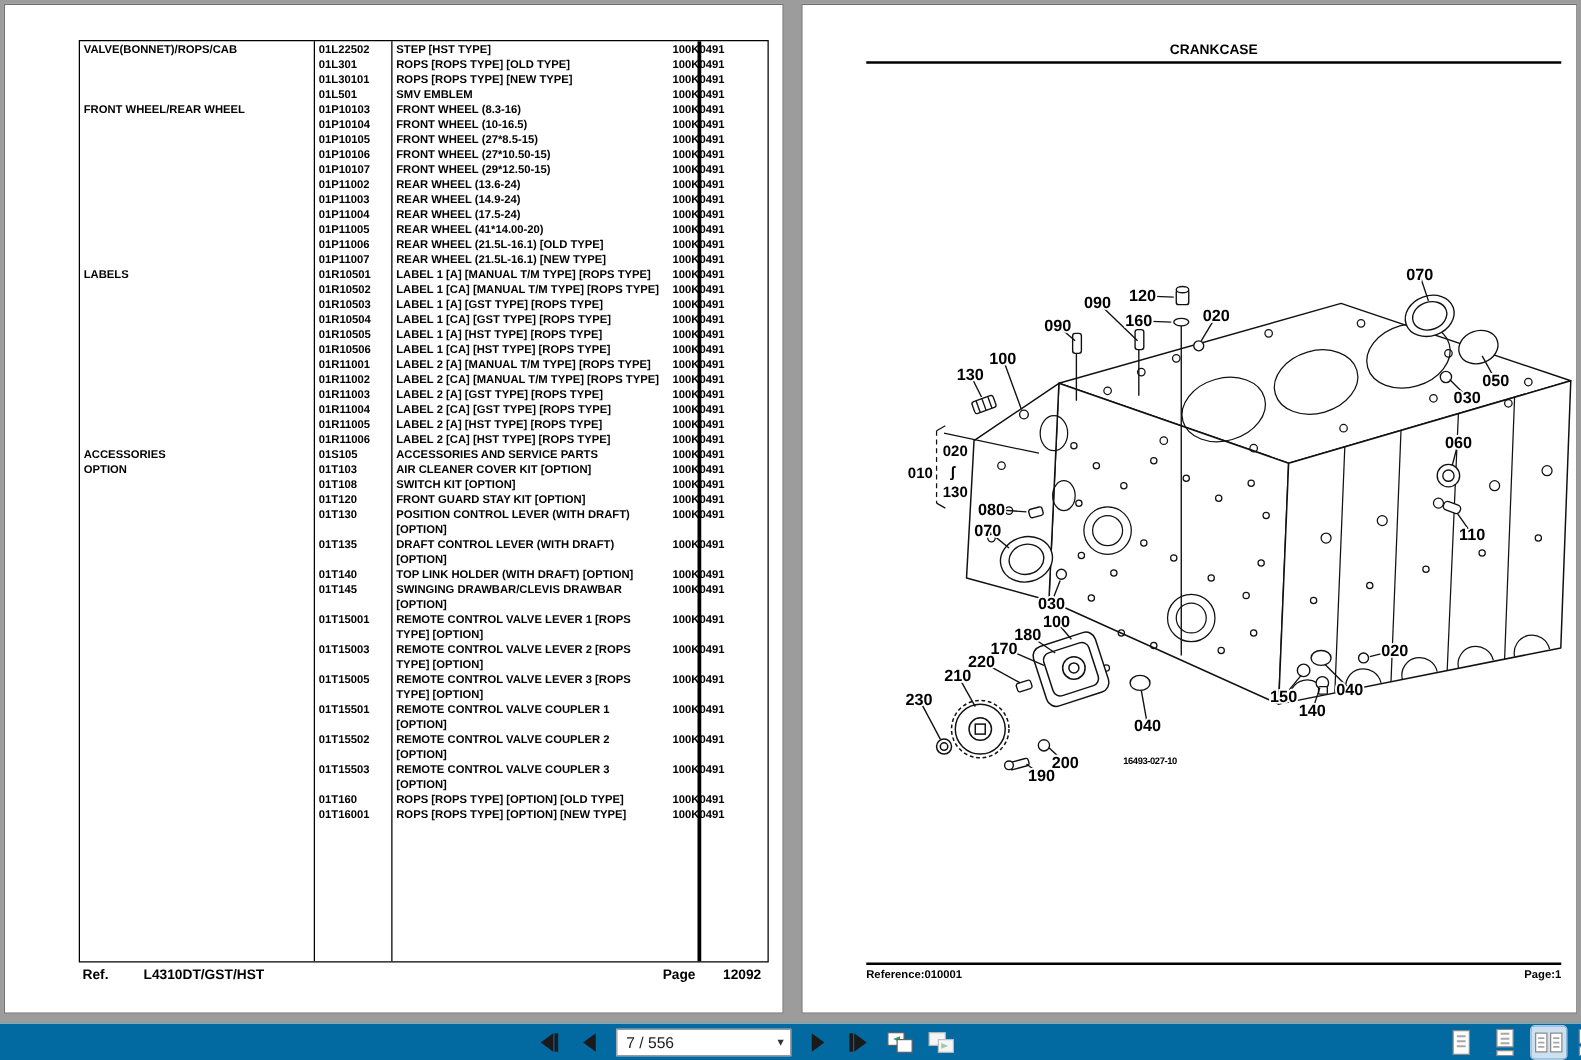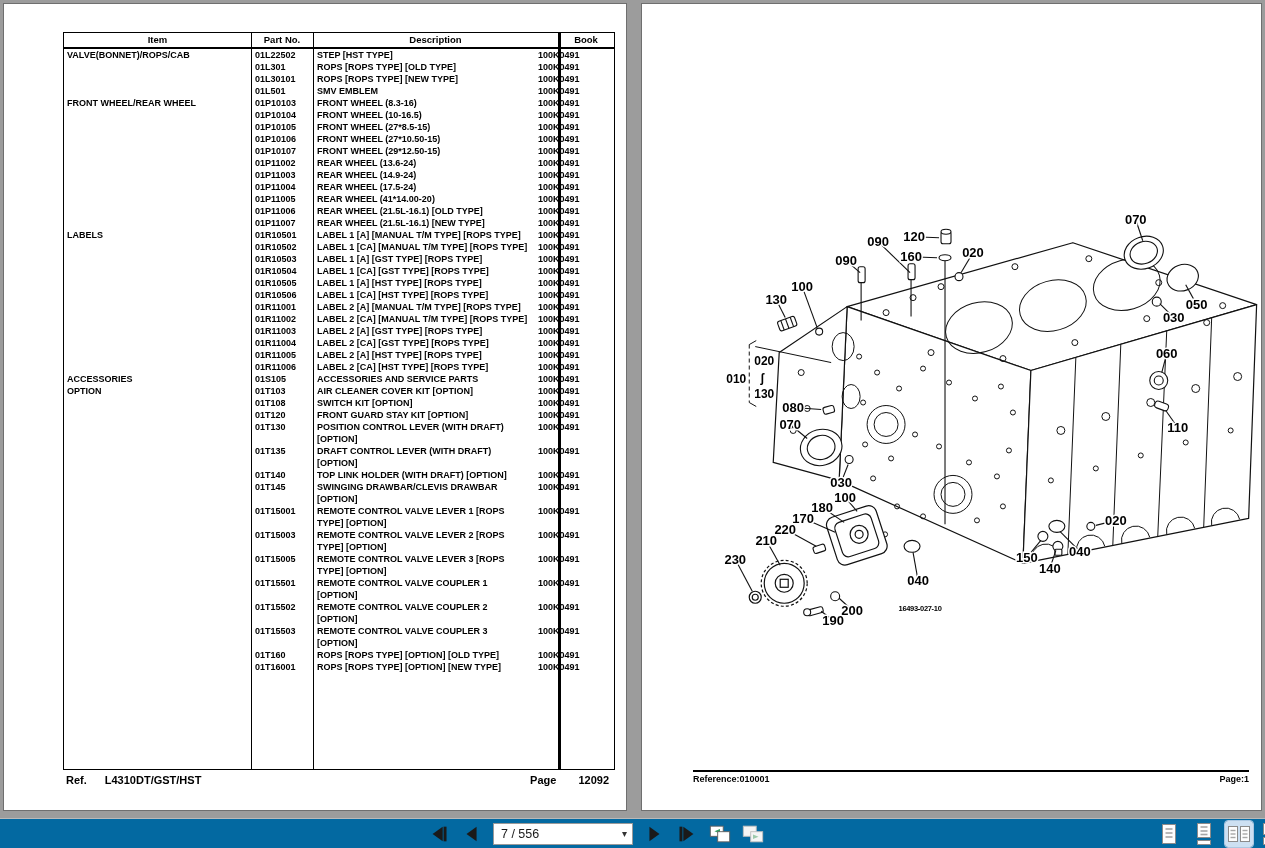--- a/index.html
+++ b/index.html
@@ -23,21 +23,21 @@
   .tbody { font-size:9px; line-height:12px; }
   .tr { display:flex; align-items:flex-start; }
   .td { white-space:pre-wrap; }
   .col-item { width:187px; padding-left:3px; }
   .col-part { width:62px;  padding-left:4px; }
   .col-desc { width:219px; padding-left:4px; padding-right:2px; }
   .col-book { flex:1; padding-left:6px; }
   .lfooter { position:absolute; left:59px; top:770px; width:552px; display:flex;
              font-size:11px; font-weight:bold; }
   .lfooter .ref-label { margin-left:3px; }
-  .lfooter .ref-value { margin-left:18px; }
+  .lfooter .ref-value { margin-left:28px; }
   .lfooter .spacer { flex:1; }
   .lfooter .page-label { margin-right:22px;padding-left:38px; }
   .lfooter .page-value { margin-right:6px; }
 
   
   .rtitle { position:absolute; left:51px; top:30px; width:556px; text-align:center;
             font-size:11px; font-weight:bold; border-bottom:2px solid #000; padding-bottom:3px; }
   .rfooter { position:absolute; left:51px; top:766px; width:556px;
              border-top:2.5px solid #000; display:flex; justify-content:space-between;
              font-size:9px; font-weight:bold; padding-top:2px; }
@@ -70,26 +70,20 @@
 </head>
 <body>
 
 <div class="stage">
 
   <div class="page page-left">
     <div class="ptable">
       <div class="vline vl-1"></div>
       <div class="vline vl-2"></div>
       <div class="vline vl-3"></div>
-      <div class="thead">
-        <div class="th-item">Item</div>
-        <div class="th-part">Part No.</div>
-        <div class="th-desc">Description</div>
-        <div class="th-book">Book</div>
-      </div>
       <div class="tbody">
           <div class="tr">
             <div class="td col-item">VALVE(BONNET)/ROPS/CAB</div>
             <div class="td col-part">01L22502</div>
             <div class="td col-desc">STEP [HST TYPE]</div>
             <div class="td col-book">100K0491</div>
           </div>
           <div class="tr">
             <div class="td col-item"></div>
             <div class="td col-part">01L301</div>
@@ -353,20 +347,21 @@
     <div class="lfooter">
       <span class="ref-label">Ref.</span>
       <span class="ref-value">L4310DT/GST/HST</span>
       <span class="spacer"></span>
       <span class="page-label">Page</span>
       <span class="page-value">12092</span>
     </div>
   </div>
 
   <div class="page page-right">
+    <div class="rtitle">CRANKCASE</div>
 
     <div class="diagram-wrap">
       <svg id="diagram-svg" viewBox="641 3 621 809" xmlns="http://www.w3.org/2000/svg">
 
         <g stroke="#111" fill="#fff" stroke-width="1.2" stroke-linejoin="round">
           <polygon points="846,306 1072,242 1256,304 1030,370"></polygon>
           <polygon points="846,306 1030,370 1022,563 838,480"></polygon>
           <polygon points="1030,370 1256,304 1248,518 1022,563"></polygon>
           <polygon points="778,352 846,306 838,480 772,462"></polygon>
         </g>

